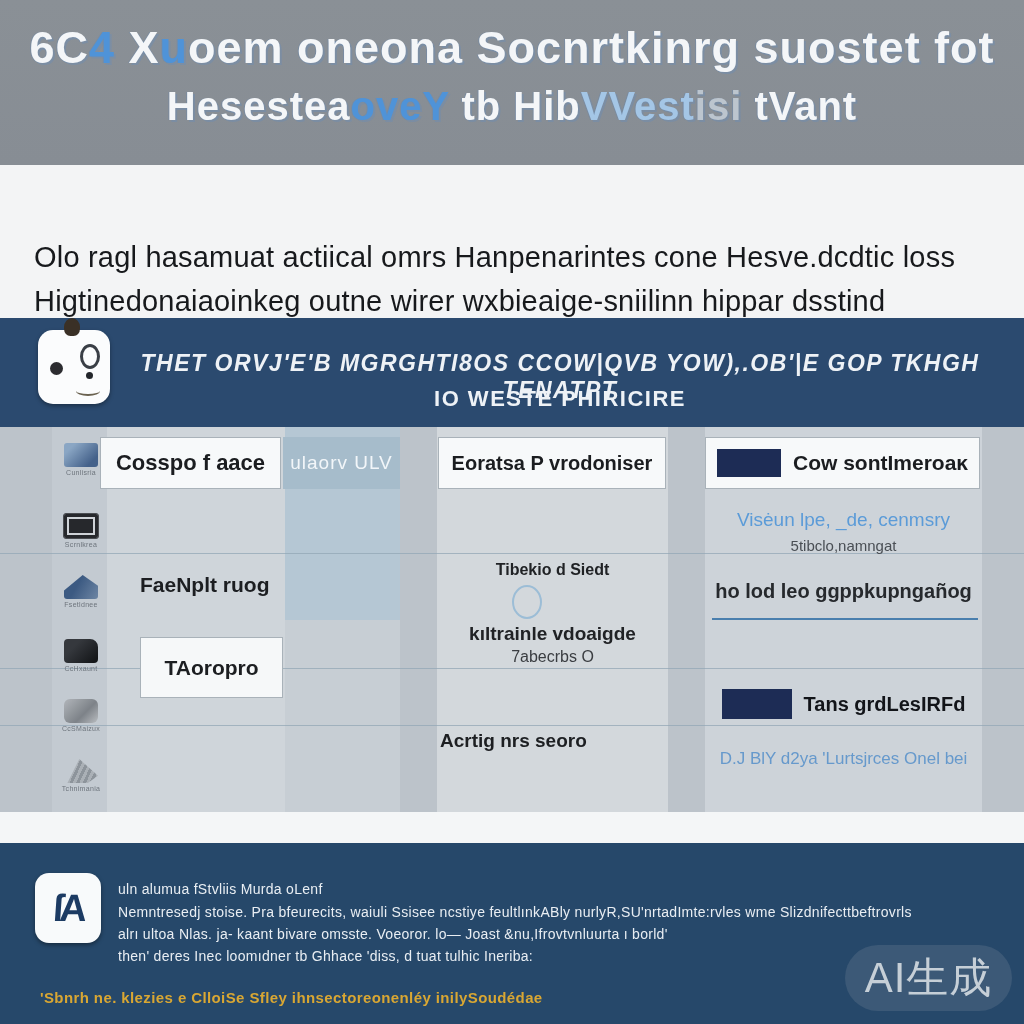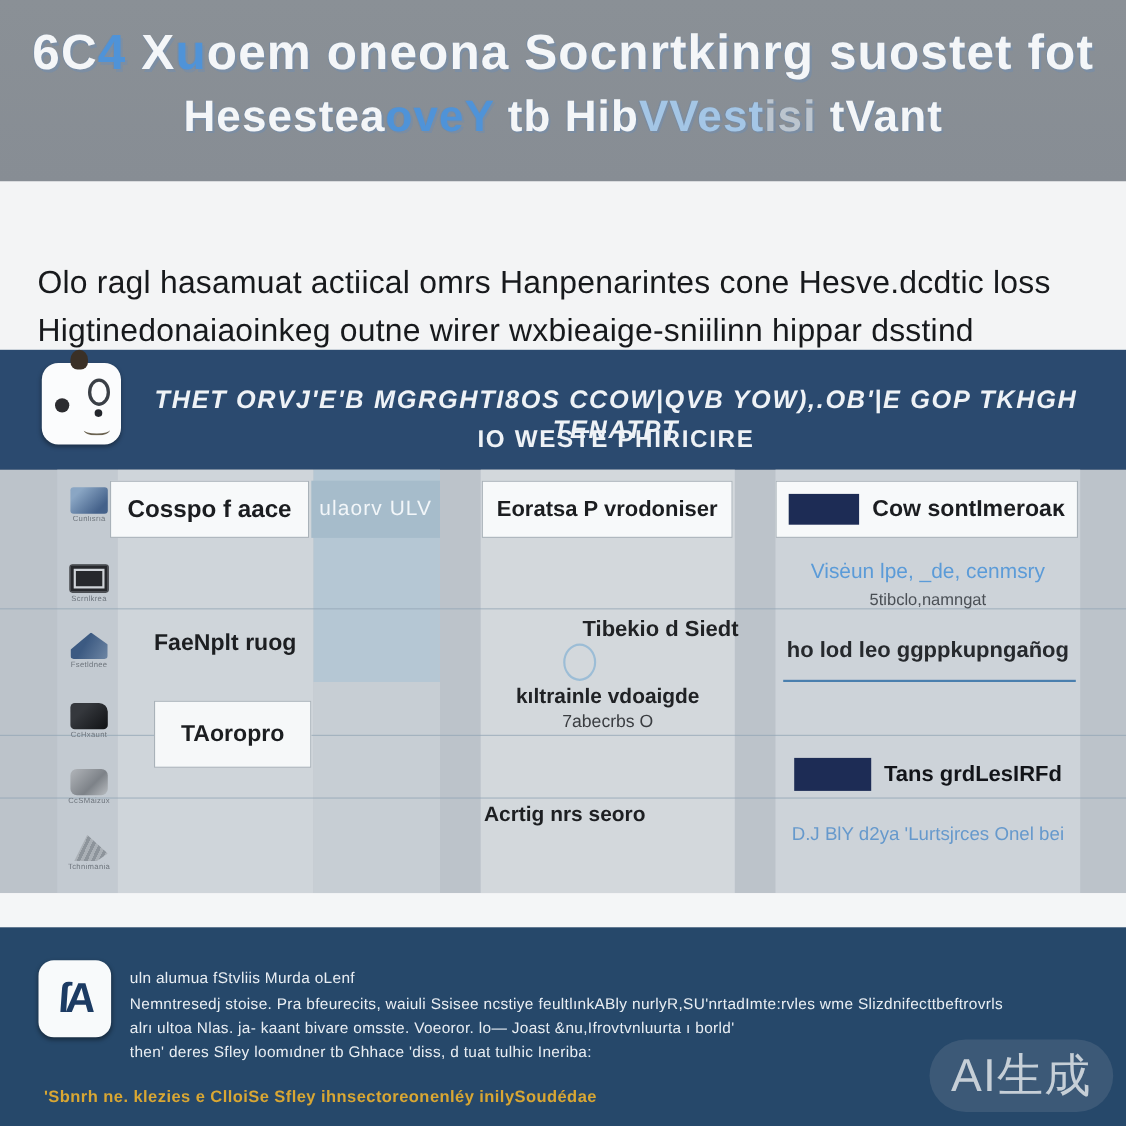--- a/index.html
+++ b/index.html
@@ -54,21 +54,21 @@
   .navy-swatch{width:64px;height:28px;background:#1d2c55;}
   .navy-swatch2{width:70px;height:30px;background:#1d2c55;}
 
   
   #c1-row1{left:140px;top:146px;font-size:21px;font-weight:bold;color:#1c1e21;}
   #c1-box{left:140px;top:210px;width:143px;height:61px;background:#f6f8f9;border:1px solid #a9b2b9;box-sizing:border-box;
           display:flex;align-items:center;justify-content:center;font-size:21px;font-weight:bold;color:#1c1e21;}
 
   
   .c3-center{left:437px;width:231px;text-align:center;color:#202225;}
-  #c3-title{top:134px;font-size:20px;font-weight:bold;margin-left:48px;}
+  #c3-title{top:134px;font-size:16px;font-weight:bold;}
   #c3-ring{left:512px;top:158px;width:26px;height:30px;border:2px solid #9cbdd6;border-radius:50%;background:transparent;}
   #c3-sub{top:196px;font-size:19px;font-weight:bold;}
   #c3-sub2{top:221px;font-size:16px;color:#3a3d41;}
   #c3-row2{left:440px;top:303px;font-size:19px;font-weight:bold;color:#1d1f22;}
 
   
   .c4-center{left:705px;width:277px;text-align:center;}
   #c4-link1{top:82px;font-size:19px;color:#5b9bd8;}
   #c4-sub1{top:110px;font-size:15px;color:#4a4f55;}
   #c4-row1{top:153px;font-size:20px;font-weight:bold;color:#26292d;text-align:center;}
@@ -209,20 +209,20 @@
 
   <div id="strip-bottom" class="abs"></div>
 
   <div id="footer" class="abs">
     <div id="footer-icon" class="abs">
       <span>ſA</span>
     </div>
     <div id="f-l1" class="abs f-line">uln alumua fStvliis Murda oLenf</div>
     <div id="f-l2" class="abs f-line">Nemntresedj stoise. Pra bfeurecits, waiuli Ssisee ncstiye feultlınkABly nurlyR,SU'nrtadImte:rvles wme Slizdnifecttbeftrovrls</div>
     <div id="f-l3" class="abs f-line">alrı ultoa Nlas. ja- kaant bivare omsste. Voeoror. lo— Joast &amp;nu,Ifrovtvnluurta ı borld'</div>
-    <div id="f-l4" class="abs f-line">then' deres Sfley loomıdner tb Ghhace 'diss, d tuat tulhic Ineriba:</div>
+    <div id="f-l4" class="abs f-line">then' deres Inec loomıdner tb Ghhace 'diss, d tuat tulhic Ineriba:</div>
     <div id="f-gold" class="abs">'Sbnrh ne.  klezies e ClloiSe Sfley ihnsectoreonenléy inilySoudédae</div>
     <div id="watermark" class="abs">
       <span>AI生成</span>
     </div>
   </div>
 
 </div>
 
 </body></html>

